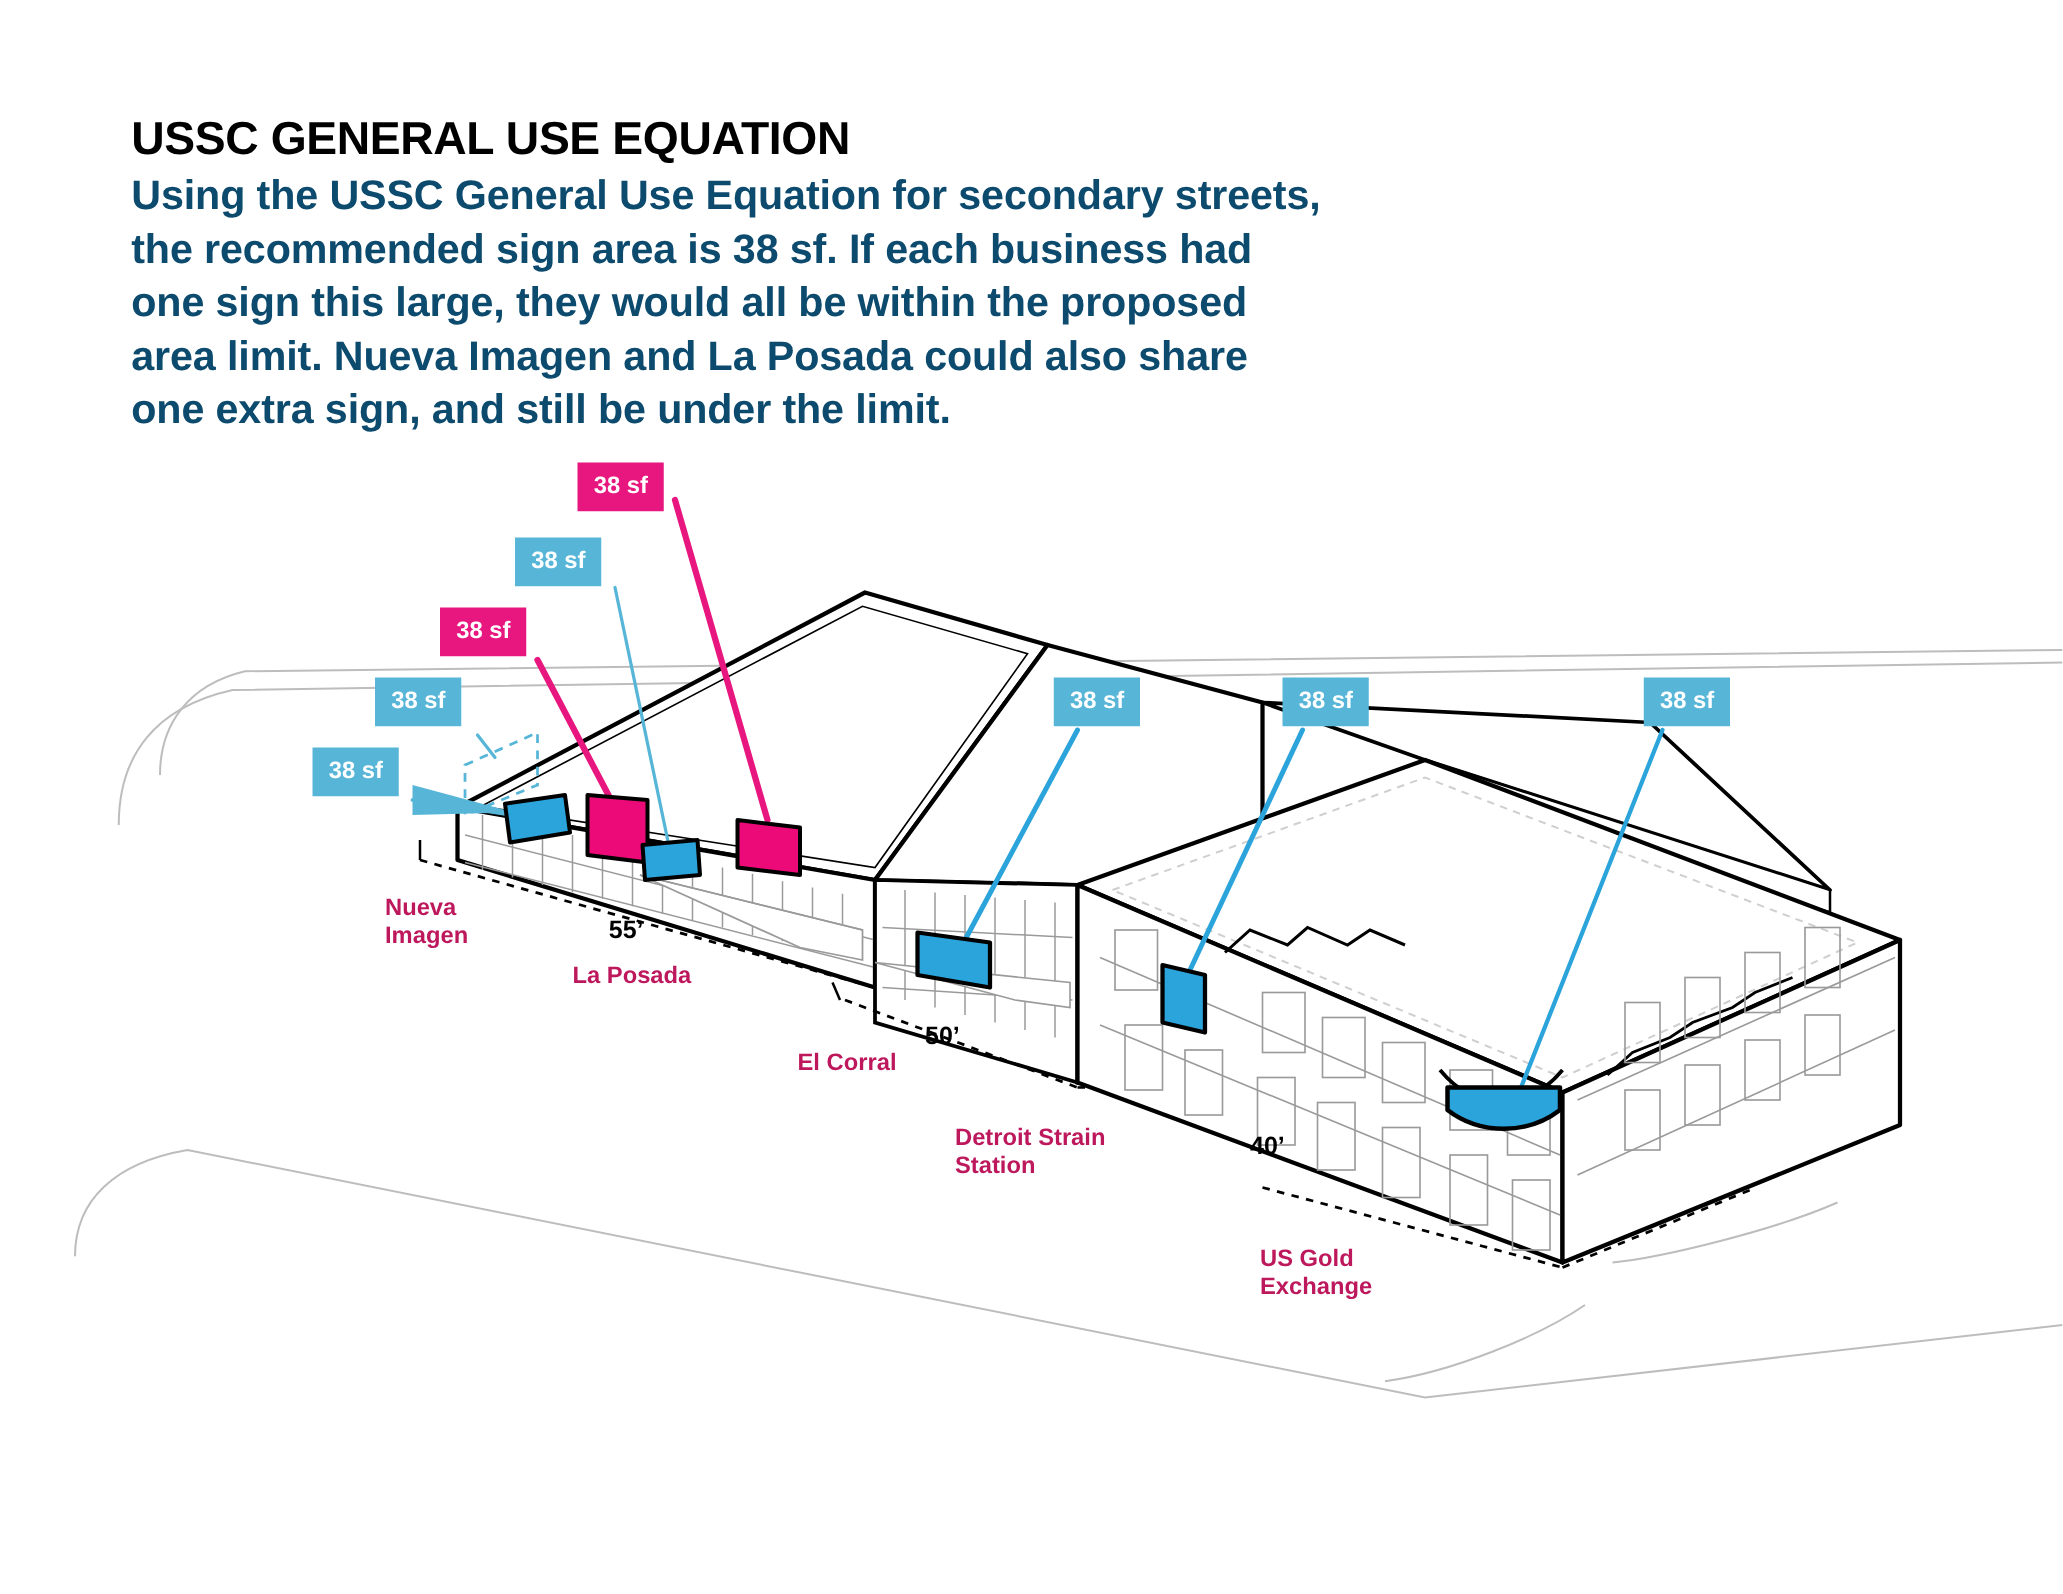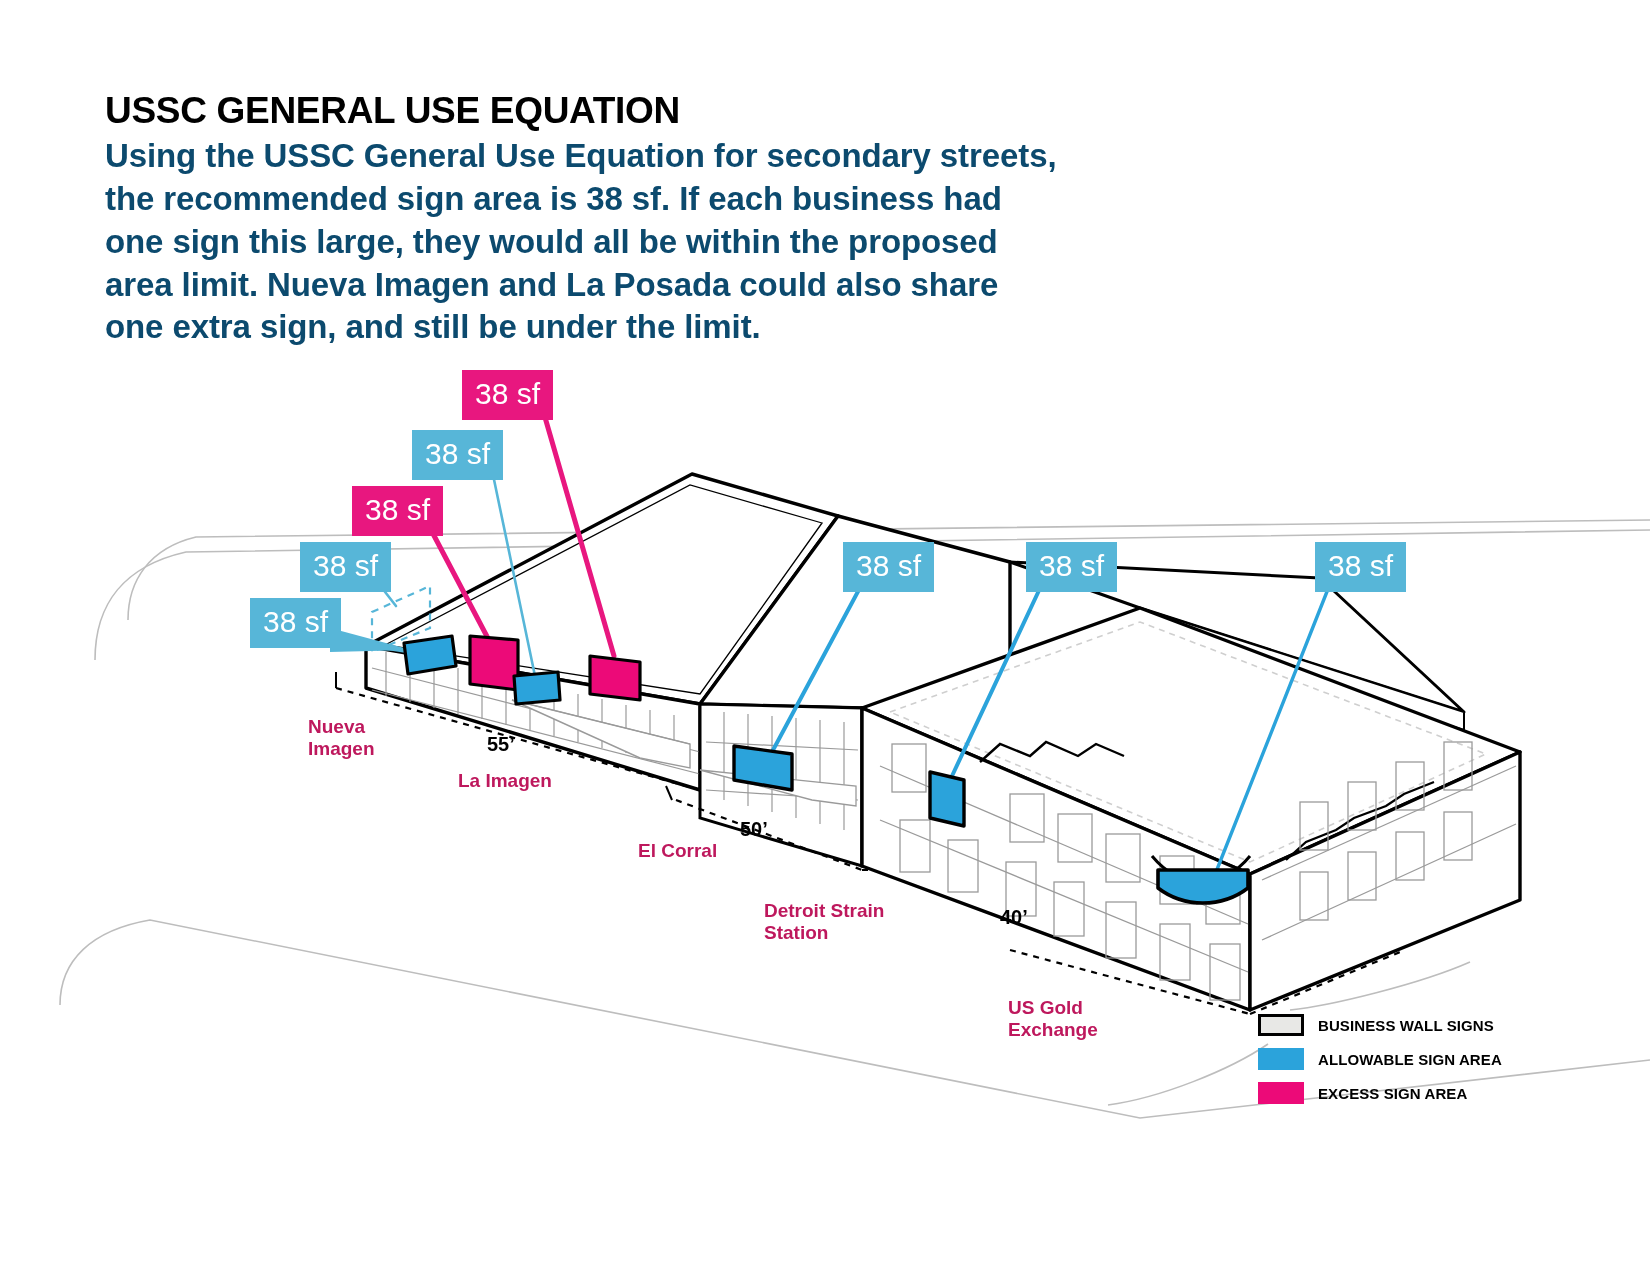--- a/index.html
+++ b/index.html
@@ -22,21 +22,21 @@
     font-size:33px;font-weight:bold;line-height:1.30;
     color:#0c4a6e;margin:0;letter-spacing:-0.1px;
   }
 
   
   #plan{position:absolute;left:0;top:0;}
 
   
   .flag{
     position:absolute;
-    color:#ffffff;font-weight:normal;font-size:30px;
+    color:#ffffff;font-weight:bold;font-size:19px;
     line-height:1;
     padding:9px 13px 11px 13px;
     white-space:nowrap;
   }
   .flag.blue{background:#57b6d8;}
   .flag.pink{background:#e8177f;}
 
   
   .sitelabel{
     position:absolute;font-weight:bold;font-size:19px;color:#be185d;
@@ -237,39 +237,25 @@
   <div class="flag blue" style="left:300px;top:542px;">38 sf</div>
   <div class="flag pink" style="left:352px;top:486px;">38 sf</div>
   <div class="flag blue" style="left:412px;top:430px;">38 sf</div>
   <div class="flag pink" style="left:462px;top:370px;">38 sf</div>
   <div class="flag blue" style="left:843px;top:542px;">38 sf</div>
   <div class="flag blue" style="left:1026px;top:542px;">38 sf</div>
   <div class="flag blue" style="left:1315px;top:542px;">38 sf</div>
 
   <div class="sitelabel" style="left:308px;top:716px;">Nueva
 Imagen</div>
-  <div class="sitelabel" style="left:458px;top:770px;">La Imagen</div>
+  <div class="sitelabel" style="left:458px;top:770px;">La Posada</div>
   <div class="sitelabel" style="left:638px;top:840px;">El Corral</div>
   <div class="sitelabel" style="left:764px;top:900px;">Detroit Strain
 Station</div>
   <div class="sitelabel" style="left:1008px;top:957px;margin-top:40px;">US Gold
 Exchange</div>
 
   <div class="dimlabel" style="left:487px;top:733px;">55’</div>
   <div class="dimlabel" style="left:740px;top:818px;">50’</div>
   <div class="dimlabel" style="left:1000px;top:906px;">40’</div>
 
-  <div class="legend">
-    <div class="legend-row">
-      <span class="swatch wall"></span>
-      <span class="legend-text">BUSINESS WALL SIGNS</span>
-    </div>
-    <div class="legend-row">
-      <span class="swatch allow"></span>
-      <span class="legend-text">ALLOWABLE SIGN AREA</span>
-    </div>
-    <div class="legend-row">
-      <span class="swatch excess"></span>
-      <span class="legend-text">EXCESS SIGN AREA</span>
-    </div>
-  </div>
 
 </div>
 
 </body></html>

